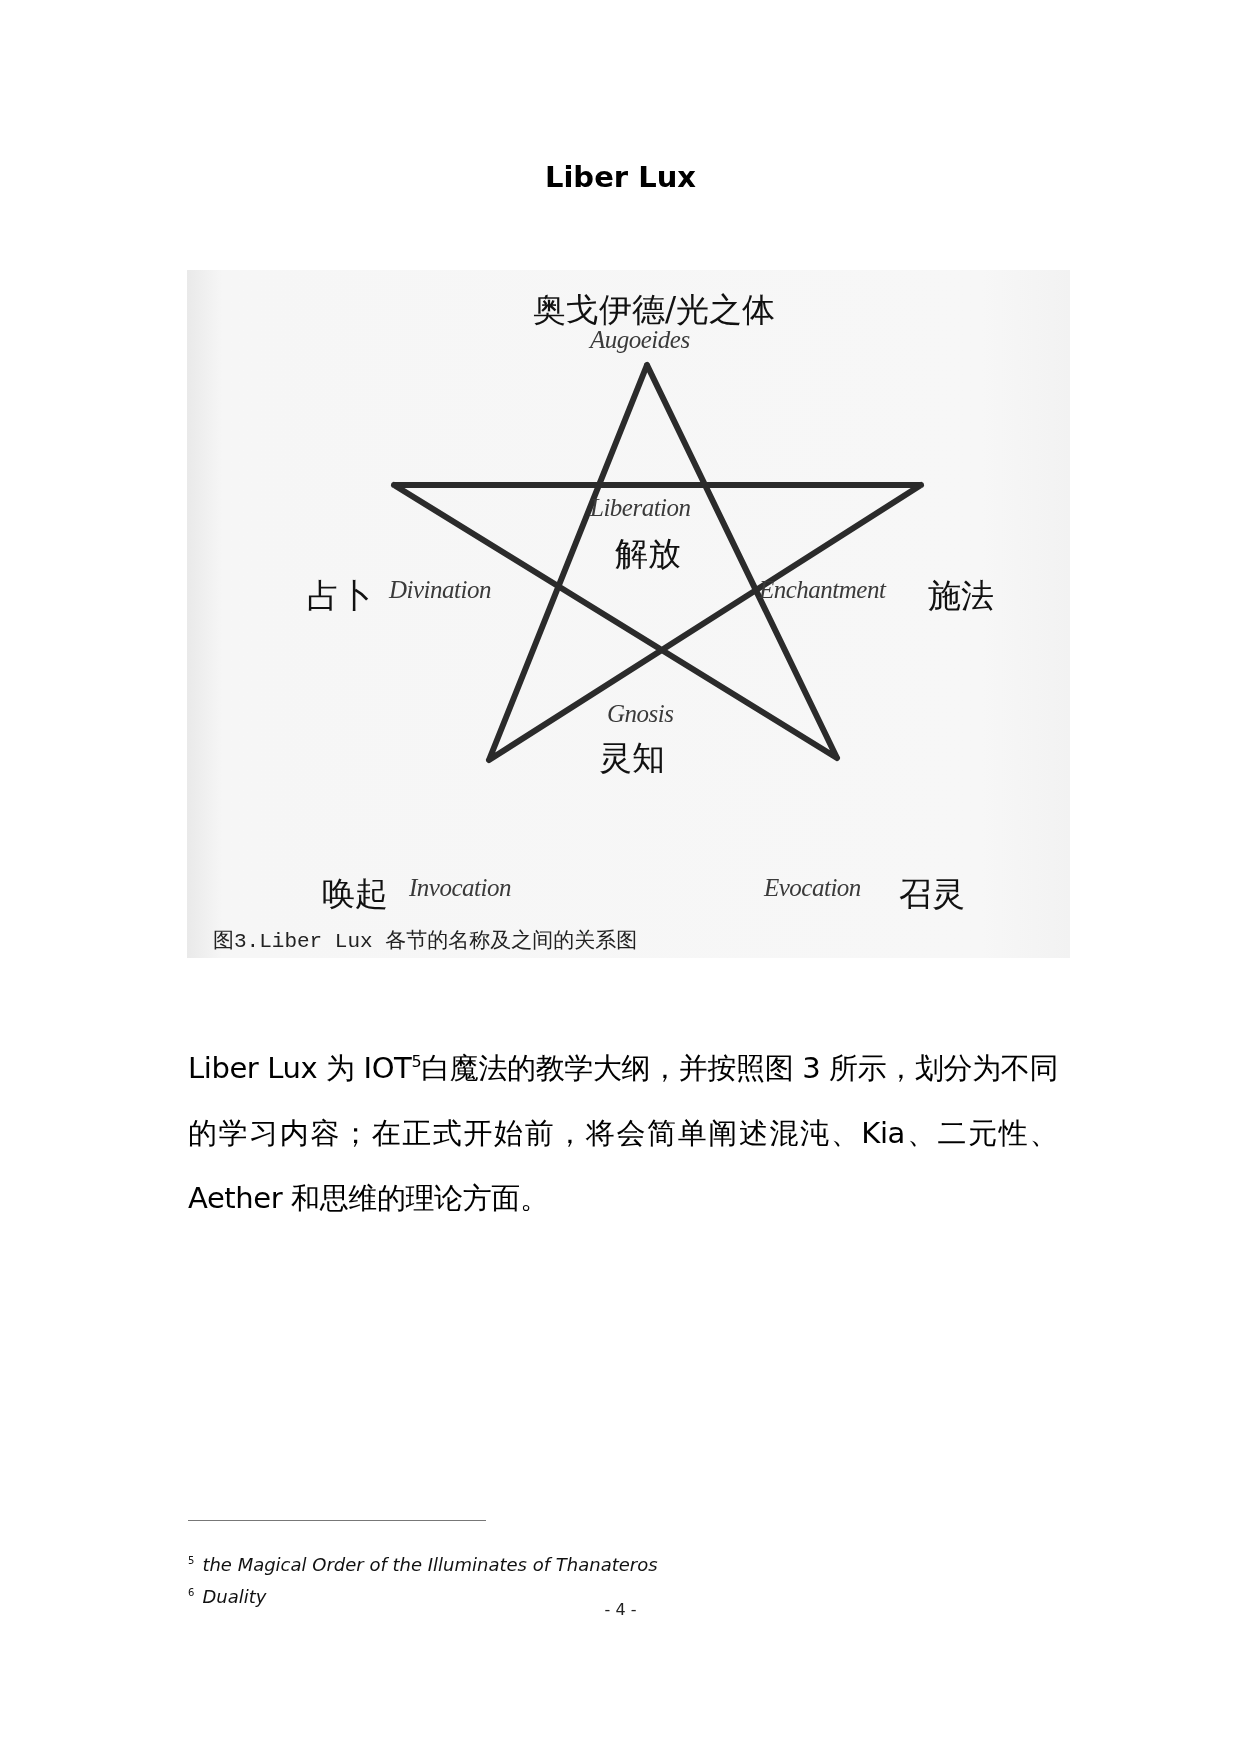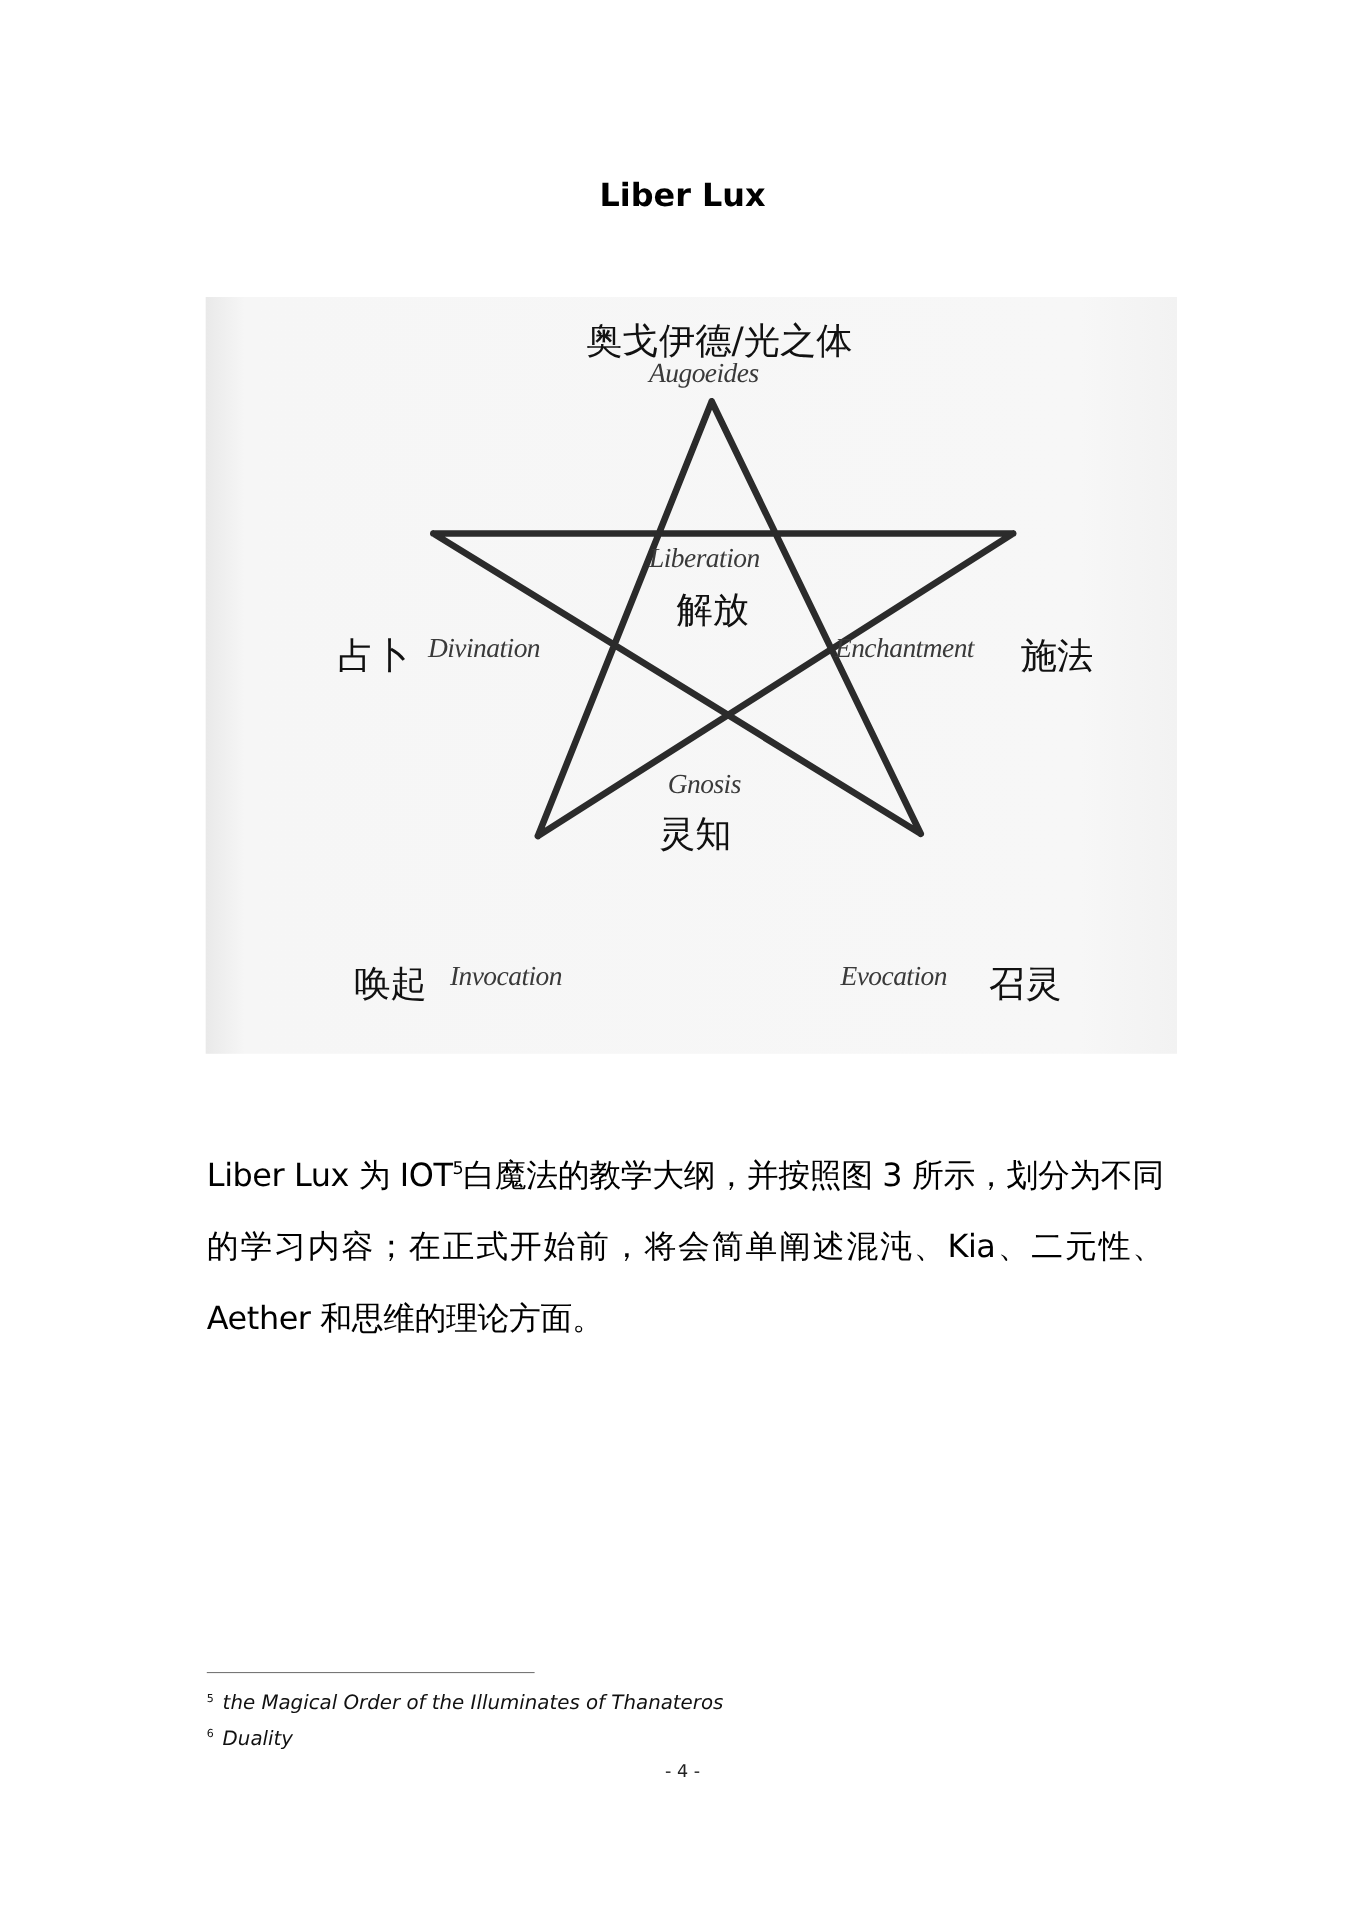--- a/index.html
+++ b/index.html
@@ -13,21 +13,21 @@
   .lbl { position: absolute; white-space: nowrap; }
   .zh { font-family: "DejaVu Serif", serif; font-size: 33px; color: #111; }
   .en { font-family: "Liberation Serif", serif; font-style: italic; font-size: 25px; color: #3a3a3a; letter-spacing: -0.5px; }
   .cap-en { font-family: "Liberation Serif", serif; font-size: 27px; color: #444; }
   .cap-zh { font-family: "Liberation Mono", "DejaVu Sans Mono", monospace; font-size: 21px; color: #222; }
   .body-text { position: absolute; left: 188px; top: 1036px; width: 870px;
                font-family: "DejaVu Sans", sans-serif; font-size: 29px; line-height: 65px; color: #000; }
   .body-text p { margin: 0; text-align: justify; letter-spacing: -0.4px; }
   sup { font-size: 16px; line-height: 0; vertical-align: super; }
   .fn-rule { position: absolute; left: 188px; top: 1520px; width: 298px; height: 0; border-top: 1.5px solid #777; }
-  .footnote { position: absolute; left: 188px; font-family: "DejaVu Sans", sans-serif; font-style: italic; font-size: 18px; color: #111; }
+  .footnote { position: absolute; left: 188px; font-family: "DejaVu Sans", sans-serif; font-style: italic; font-size: 18px; color: #111; margin-top: 16px; }
   .footnote .mark { font-size: 10px; vertical-align: super; font-style: normal; margin-right: 8px; }
   .page-num { position: absolute; left: 0; width: 1241px; top: 1600px; text-align: center; font-family: "DejaVu Sans", sans-serif; font-size: 16px; color: #222; }
 </style>
 </head>
 <body>
 
 <div>
 
   <div class="title">Liber Lux</div>
 
@@ -51,20 +51,21 @@
 
     <div class="lbl en" style="left:420px; top:430px;">Gnosis</div>
     <div class="lbl zh" style="left:412px; top:466px;">灵知</div>
 
     <div class="lbl zh" style="left:135px; top:602px;">唤起</div>
     <div class="lbl en" style="left:222px; top:604px;">Invocation</div>
 
     <div class="lbl en" style="left:577px; top:604px;">Evocation</div>
     <div class="lbl zh" style="left:712px; top:602px;">召灵</div>
 
+    <div class="lbl cap-zh" style="left:26px; top:656px;">图3.Liber Lux 各节的名称及之间的关系图</div>
   </div>
 
   <div class="body-text">
     <p><span>Liber Lux 为 IOT</span><sup>5</sup><span>白魔法的教学大纲，并按照图 3 所示，划分为不同的学习内容；在正式开始前，将会简单阐述混沌、Kia、二元性、Aether 和思维的理论方面。</span></p>
   </div>
 
   <div class="fn-rule"></div>
 
   <div class="footnote" style="top:1538px;">
     <span class="mark">5</span><span>the Magical Order of the Illuminates of Thanateros</span>

